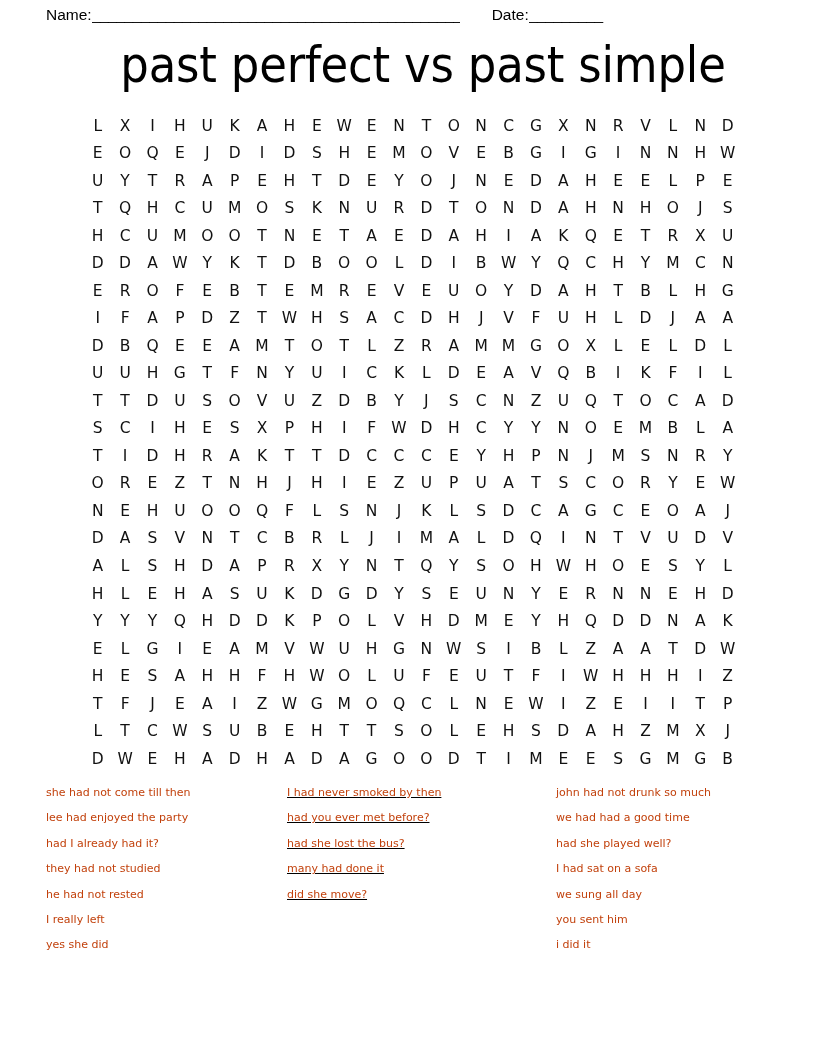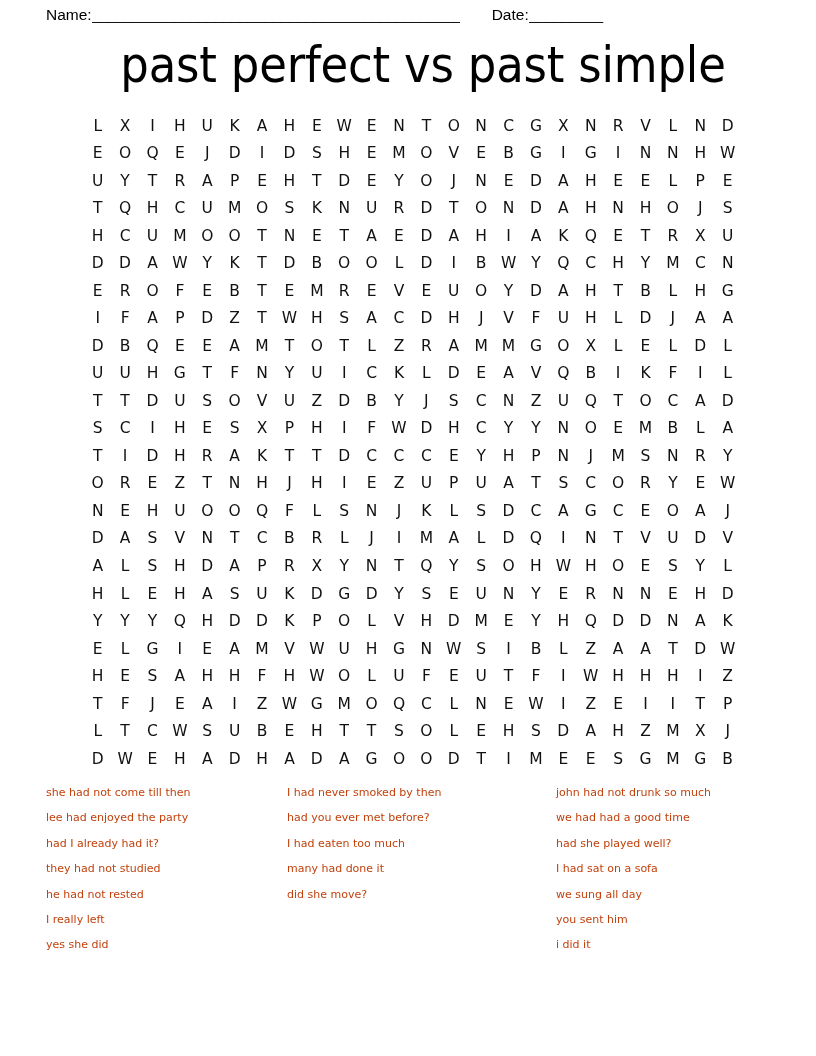--- a/index.html
+++ b/index.html
@@ -90,21 +90,21 @@
     position: absolute;
     left: 46px;
     top: 780px;
     width: 726px;
     display: flex;
     align-items: flex-start;
   }
   .word-col {
     flex: 0 0 241px;
   }
-  .word-col:nth-child(2) { flex-basis: 241px; }
+  .word-col:nth-child(2) { flex-basis: 241px; text-decoration: underline; }
   .word-col:nth-child(3) { flex-basis: 244px; margin-left: 28px; }
   .word-item {
     font-family: "DejaVu Sans", sans-serif;
     font-size: 11px;
     line-height: 25.4px;
     color: #c2410c;
     white-space: nowrap;
   }
 </style>
 </head>
@@ -752,21 +752,21 @@
       <div class="word-item">lee had enjoyed the party</div>
       <div class="word-item">had I already had it?</div>
       <div class="word-item">they had not studied</div>
       <div class="word-item">he had not rested</div>
       <div class="word-item">I really left</div>
       <div class="word-item">yes she did</div>
     </div>
     <div class="word-col">
       <div class="word-item">I had never smoked by then</div>
       <div class="word-item">had you ever met before?</div>
-      <div class="word-item">I had eaten too much</div>
+      <div class="word-item">had she lost the bus?</div>
       <div class="word-item">many had done it</div>
       <div class="word-item">did she move?</div>
     </div>
     <div class="word-col">
       <div class="word-item">john had not drunk so much</div>
       <div class="word-item">we had had a good time</div>
       <div class="word-item">had she played well?</div>
       <div class="word-item">I had sat on a sofa</div>
       <div class="word-item">we sung all day</div>
       <div class="word-item">you sent him</div>

